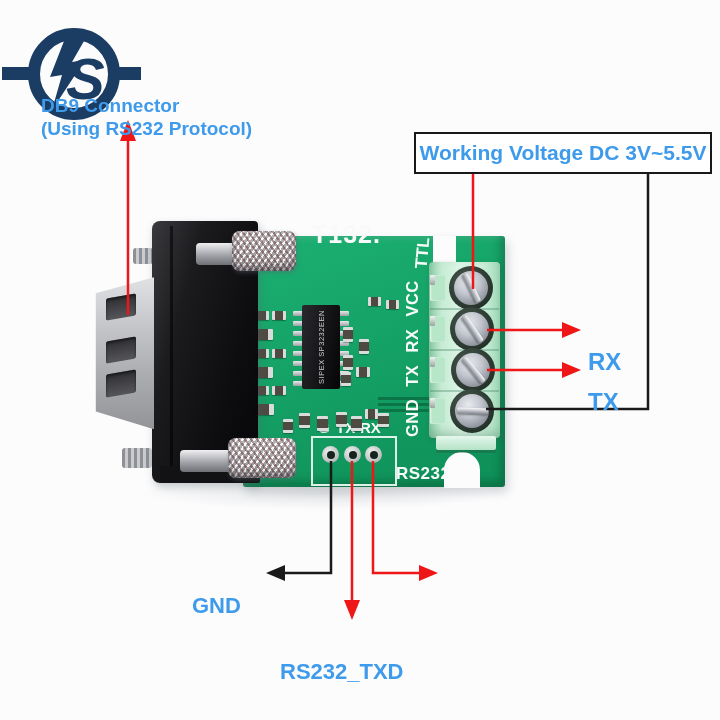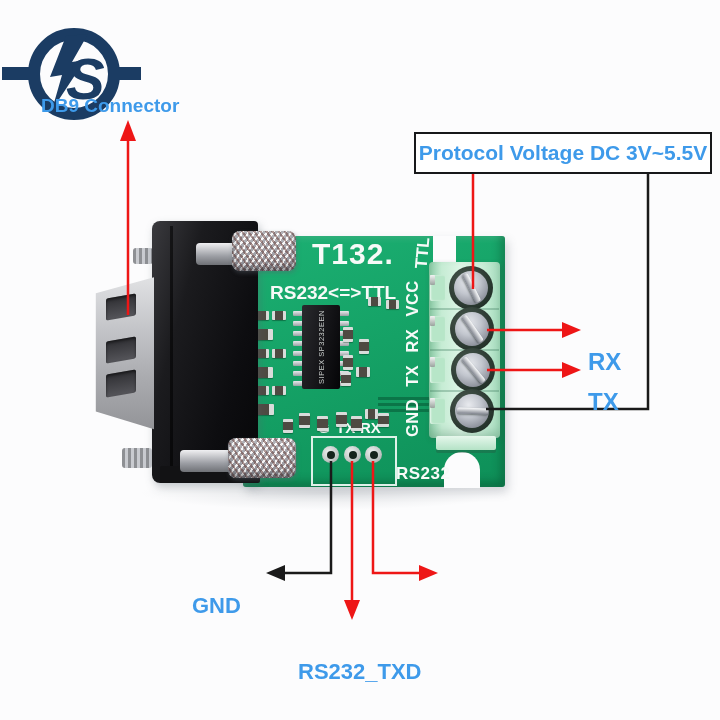--- a/index.html
+++ b/index.html
@@ -76,22 +76,21 @@
   <div class="abs shadow"></div>
 
   <div class="abs pcb"></div>
   <div class="abs pcb-gap"></div>
   <div class="abs pcb-notch"></div>
 
   <div class="abs trace" style="left:378px;top:397px;width:54px;"></div>
   <div class="abs trace" style="left:378px;top:403px;width:54px;"></div>
   <div class="abs trace" style="left:378px;top:409px;width:54px;"></div>
 
-  <div class="abs white-txt" style="left:312px;top:237px;font-size:30px;letter-spacing:1px;">T132.</div>
-  <div class="abs white-txt" style="left:270px;top:282px;font-size:19px;">RS232&lt;=&gt;TTL</div>
+  <div class="abs white-txt" style="left:312px;top:220px;font-size:25px;letter-spacing:1px;">T132.</div>
   <div class="abs white-txt" style="left:403px;top:243px;width:40px;height:20px;font-size:17px;transform:rotate(-85deg);text-align:center;">TTL</div>
   <div class="abs white-txt" style="left:338px;top:352px;width:150px;height:20px;font-size:16.5px;word-spacing:7px;letter-spacing:.5px;transform:rotate(-90deg);text-align:center;white-space:nowrap;">GND TX RX VCC</div>
   <div class="abs white-txt" style="left:396px;top:464px;font-size:17px;letter-spacing:.5px;">RS232</div>
   <div class="abs white-txt" style="left:318px;top:419px;font-size:15px;">G</div>
   <div class="abs white-txt" style="left:336px;top:419px;font-size:15px;">TX</div>
   <div class="abs white-txt" style="left:360px;top:419px;font-size:15px;">RX</div>
   <div class="abs pins-box"></div>
 
   <div class="abs pad" style="left:322px;top:446px;">
       <div class="pad-hole"></div>
@@ -218,22 +217,23 @@
   <svg class="abs" style="left:0;top:0;z-index:9;" width="150" height="150" viewBox="0 0 150 150">
     <circle cx="74" cy="74" r="40" fill="none" stroke="#1B3C63" stroke-width="12"></circle>
     <rect x="2" y="67" width="28" height="13" fill="#1B3C63"></rect>
     <rect x="117" y="67" width="24" height="13" fill="#1B3C63"></rect>
     <path d="M66,36 L88,34 L72,62 L85,60 L52,110 L62,75 L50,77 Z" fill="#1B3C63"></path>
     <text x="66" y="99" font-family="Liberation Sans, sans-serif" font-size="58" font-weight="bold" font-style="italic" fill="#1B3C63">S</text>
   </svg>
 
   <div class="abs blue" style="left:41px;top:61px;font-size:19px;line-height:23px;z-index:9;">
     <div>DB9 Connector</div>
+    <div>(Using RS232 Protocol)</div>
   </div>
   <div class="abs vbox blue" style="z-index:9;">
-    <span>Protocol Voltage DC 3V~5.5V</span>
+    <span>Working Voltage DC 3V~5.5V</span>
   </div>
   <div class="abs blue" style="left:588px;top:315px;font-size:24px;z-index:9;">RX</div>
   <div class="abs blue" style="left:588px;top:355px;font-size:24px;z-index:9;">TX</div>
   <div class="abs blue" style="left:192px;top:560px;font-size:22px;z-index:9;">GND</div>
-  <div class="abs blue" style="left:298px;top:626px;font-size:22px;z-index:9;">RS232_TXD</div>
+  <div class="abs blue" style="left:280px;top:626px;font-size:22px;z-index:9;">RS232_TXD</div>
 
 </div>
 
 </body></html>

